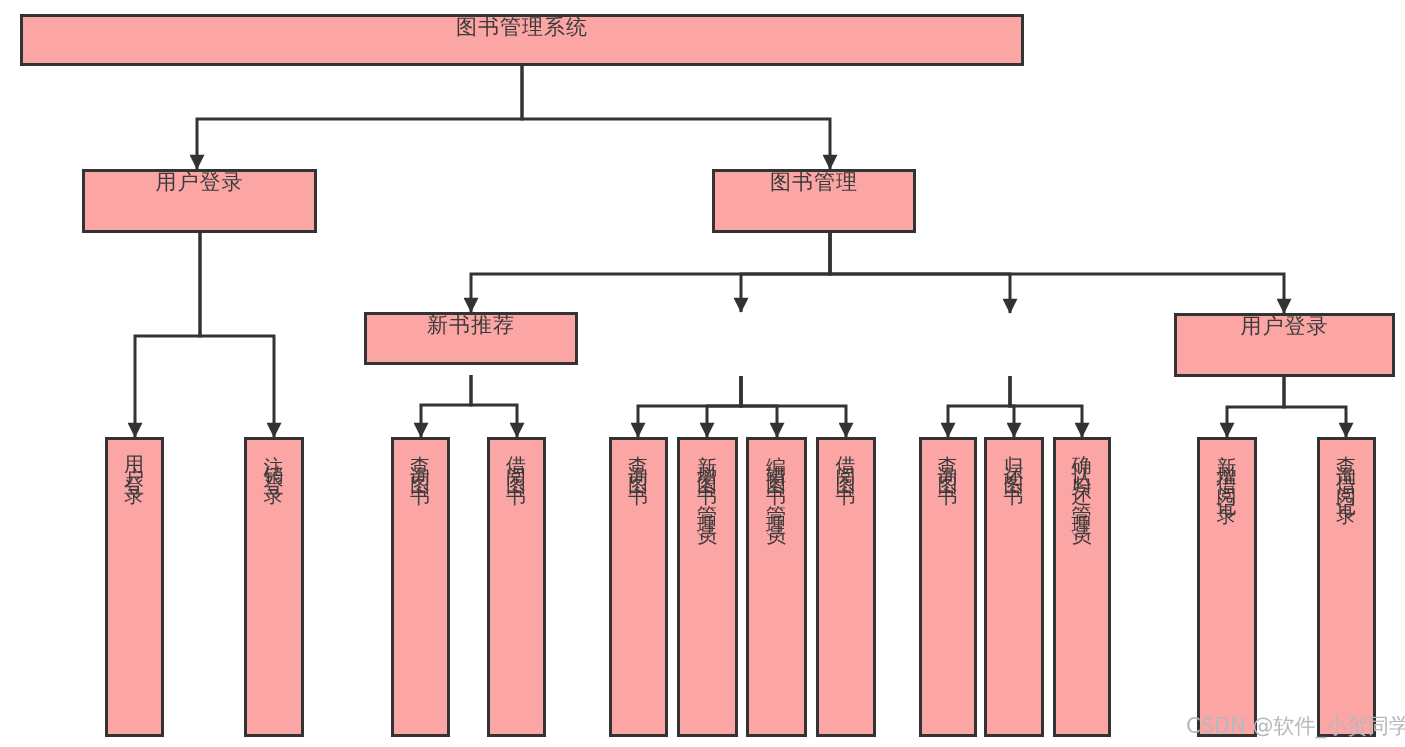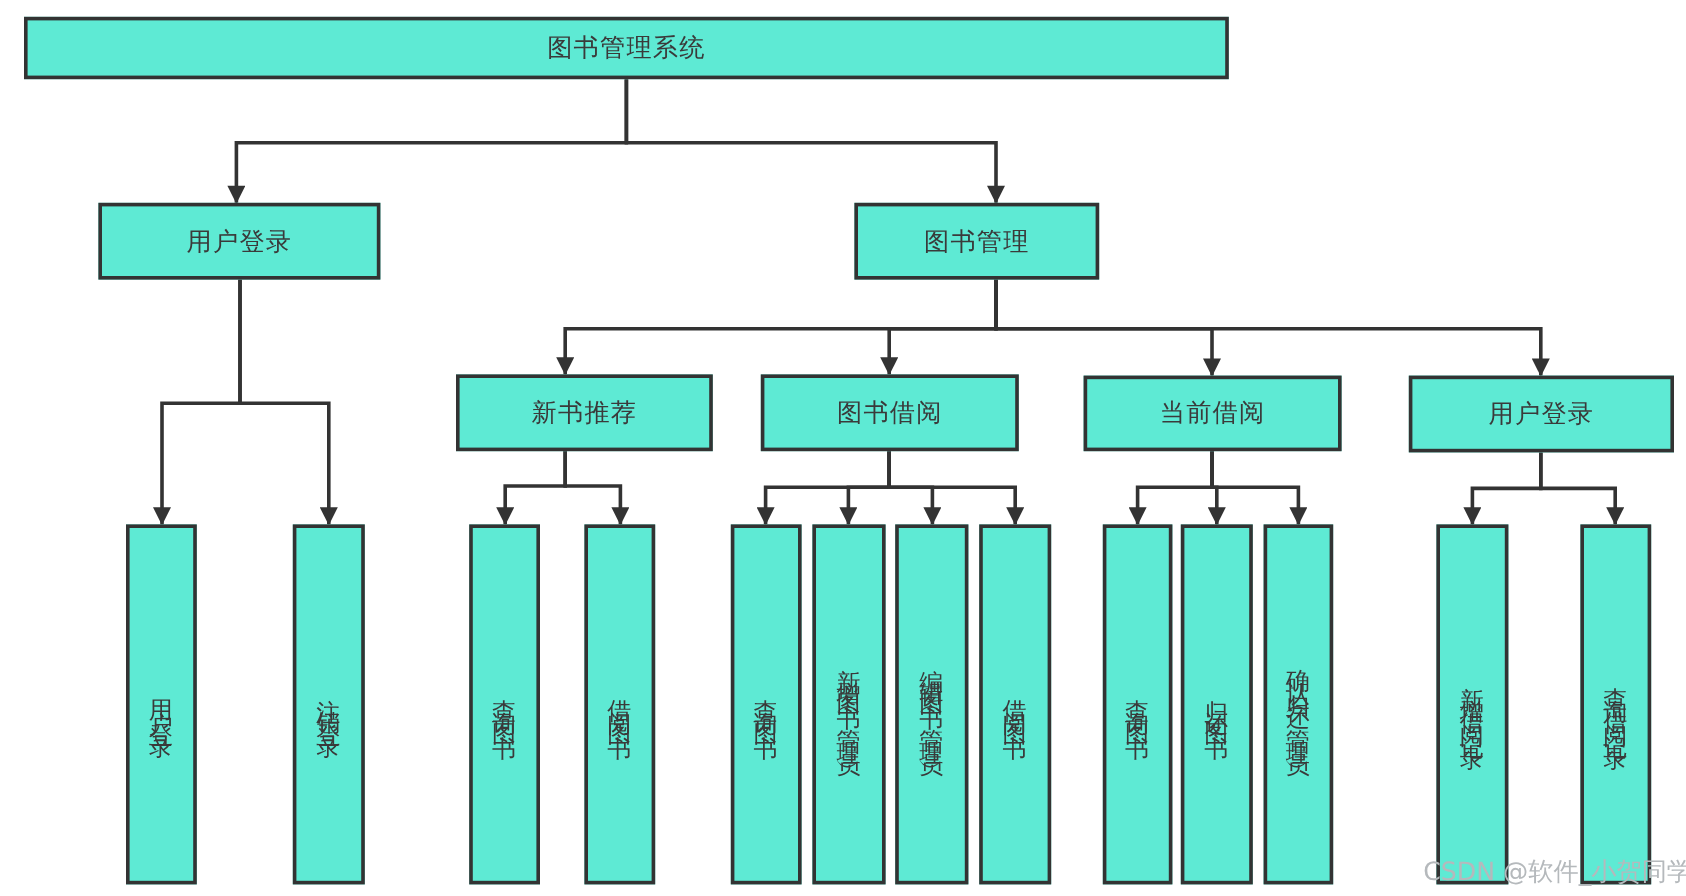--- a/index.html
+++ b/index.html
@@ -9,23 +9,23 @@
     width:1405px;height:747px;
     background:#ffffff;
     font-family:"DejaVu Sans",sans-serif;
     color:#3a3a3a;
     overflow:hidden;
   }
   .edges{position:absolute;left:0;top:0;width:1405px;height:747px;}
   .node{
     position:absolute;
     box-sizing:border-box;
-    background:#5eead4;
+    background:#fca5a5;
     border:3px solid #333333;
-    display:flex;align-items:center;justify-content:center;
+    display:flex;justify-content:center;
   }
   .h-label{
     font-size:21px;
     letter-spacing:1px;
     line-height:1;
     white-space:nowrap;
   }
   .v-label{
     writing-mode:vertical-rl;
     text-orientation:mixed;
@@ -87,28 +87,22 @@
     <span class="h-label">图书管理系统</span>
   </div>
 
   <div class="node" style="left:82px;top:169px;width:235px;height:64px">
     <span class="h-label">用户登录</span>
   </div>
   <div class="node" style="left:712px;top:169px;width:204px;height:64px">
     <span class="h-label">图书管理</span>
   </div>
 
-  <div class="node" style="left:380px;top:312px;width:214px;height:64px">
+  <div class="node" style="left:364px;top:312px;width:214px;height:53px">
     <span class="h-label">新书推荐</span>
-  </div>
-  <div class="node" style="left:634px;top:312px;width:215px;height:64px">
-    <span class="h-label">图书借阅</span>
-  </div>
-  <div class="node" style="left:903px;top:313px;width:215px;height:63px">
-    <span class="h-label">当前借阅</span>
   </div>
   <div class="node" style="left:1174px;top:313px;width:221px;height:64px">
     <span class="h-label">用户登录</span>
   </div>
 
   <div class="node" style="left:105px;top:437px;width:59px;height:300px">
     <span class="v-label">用户登录</span>
   </div>
   <div class="node" style="left:244px;top:437px;width:60px;height:300px">
     <span class="v-label">注销登录</span>

